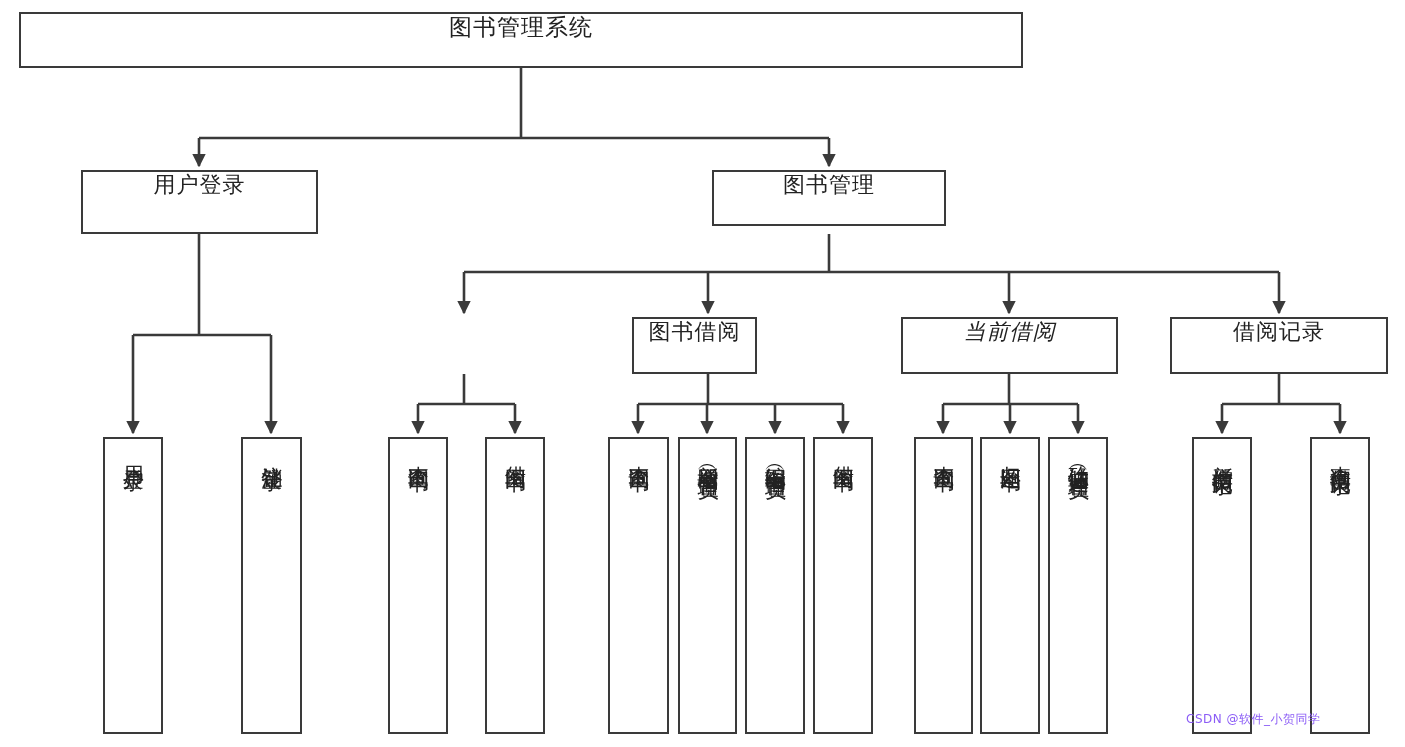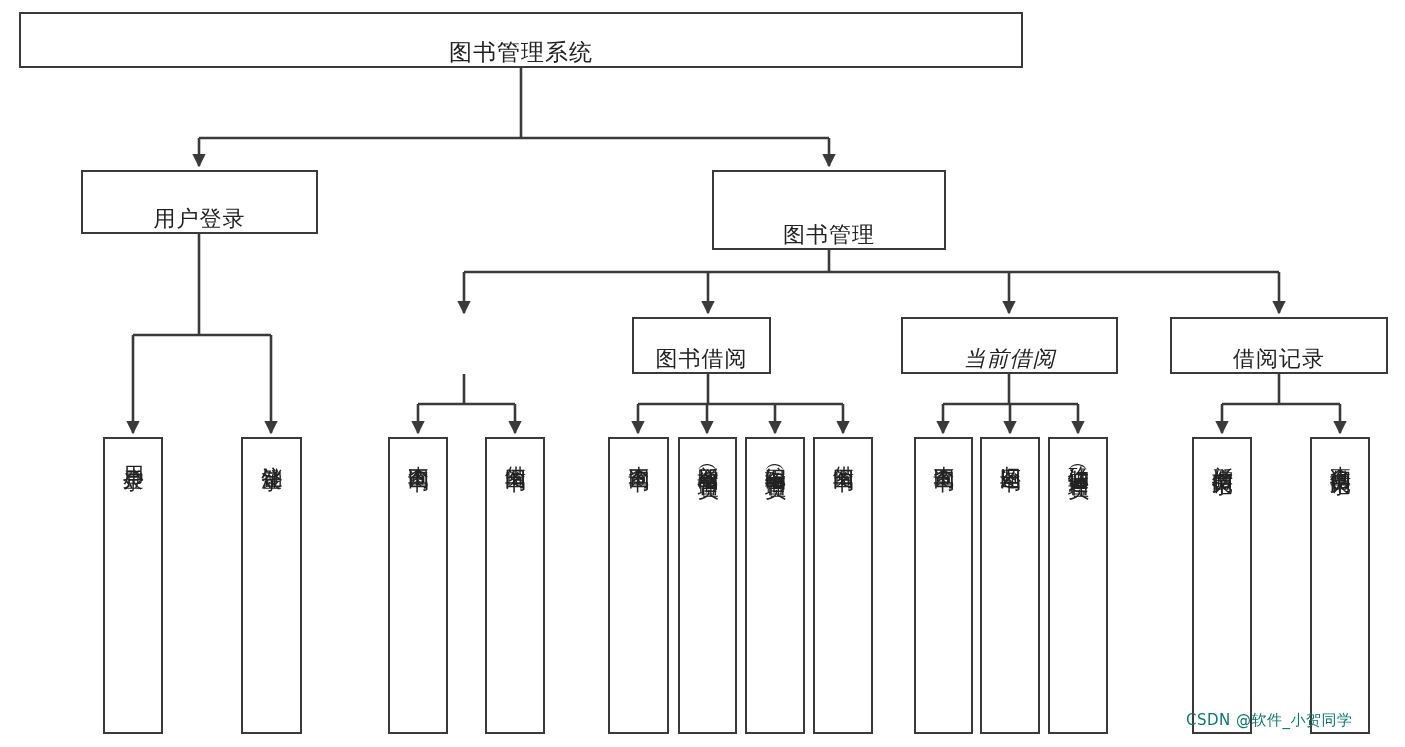--- a/index.html
+++ b/index.html
@@ -24,21 +24,21 @@
     width: 1405px;
     height: 747px;
     pointer-events: none;
   }
   .node {
     position: absolute;
     box-sizing: border-box;
     background: #ffffff;
     border: 2.5px solid #3a3a3a;
     display: flex;
-    align-items: flex-end;
+    align-items: flex-start;
     justify-content: center;
     color: #222222;
   }
   .node .label {
     display: block;
     text-align: center;
     line-height: 1.18;
     white-space: nowrap;
   }
   .node.horizontal .label {
@@ -54,22 +54,22 @@
     text-orientation: upright;
     font-size: 21px;
     letter-spacing: 2px;
     line-height: 1.1;
   }
   .node.root .label { font-size: 23px; }
   .watermark {
     position: absolute;
     left: 1186px;
     top: 711px;
-    font-size: 15px;
-    color: #0f766e;
+    font-size: 12px;
+    color: #8b5cf6;
     white-space: nowrap;
     letter-spacing: 0.5px;
   }
 </style>
 </head>
 <body>
 
 <div id="canvas">
 
   <svg class="wires" viewBox="0 0 1405 747" xmlns="http://www.w3.org/2000/svg">
@@ -122,25 +122,25 @@
     </g>
   </svg>
 
   <div class="node horizontal root" style="left:19px; top:12px; width:1004px; height:56px;">
     <span class="label">图书管理系统</span>
   </div>
 
   <div class="node horizontal" style="left:81px; top:170px; width:237px; height:64px;">
     <span class="label">用户登录</span>
   </div>
-  <div class="node horizontal" style="left:712px; top:170px; width:234px; height:80px;">
+  <div class="node horizontal" style="left:712px; top:170px; width:234px; height:56px;">
     <span class="label">图书管理</span>
   </div>
 
-  <div class="node horizontal" style="left:632px; top:317px; width:139px; height:57px;">
+  <div class="node horizontal" style="left:632px; top:317px; width:125px; height:57px;">
     <span class="label">图书借阅</span>
   </div>
   <div class="node horizontal" style="left:901px; top:317px; width:217px; height:57px;font-style:italic;">
     <span class="label">当前借阅</span>
   </div>
   <div class="node horizontal" style="left:1170px; top:317px; width:218px; height:57px;">
     <span class="label">借阅记录</span>
   </div>
 
   <div class="node vertical" style="left:103px; top:437px; width:60px; height:297px;">

